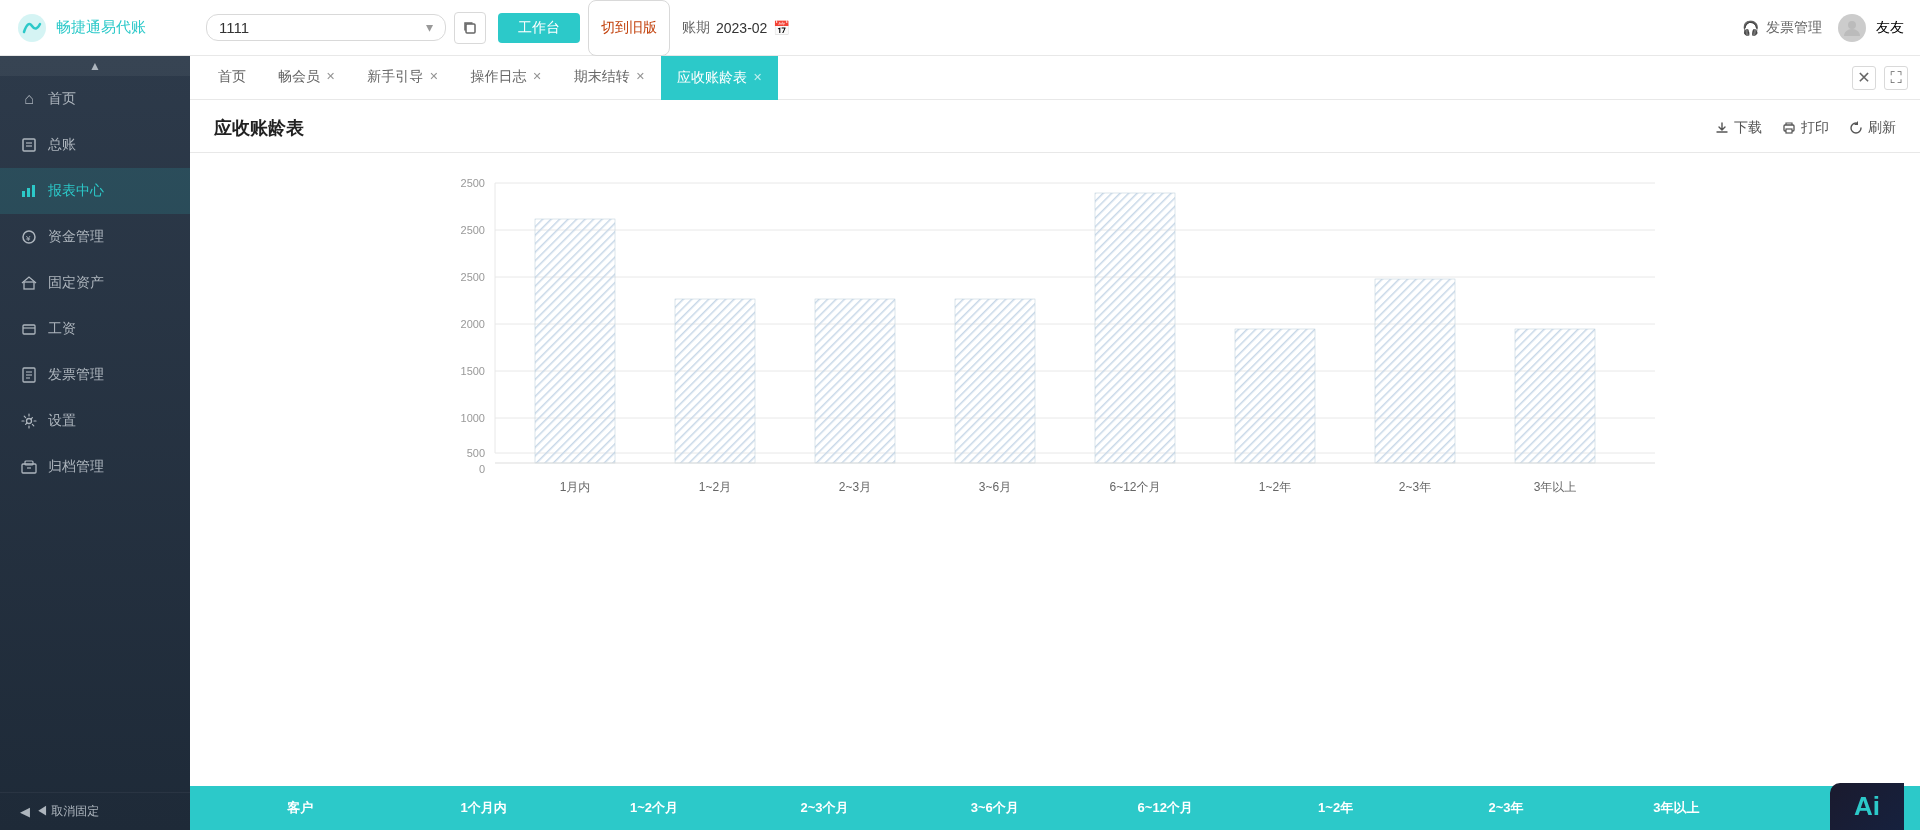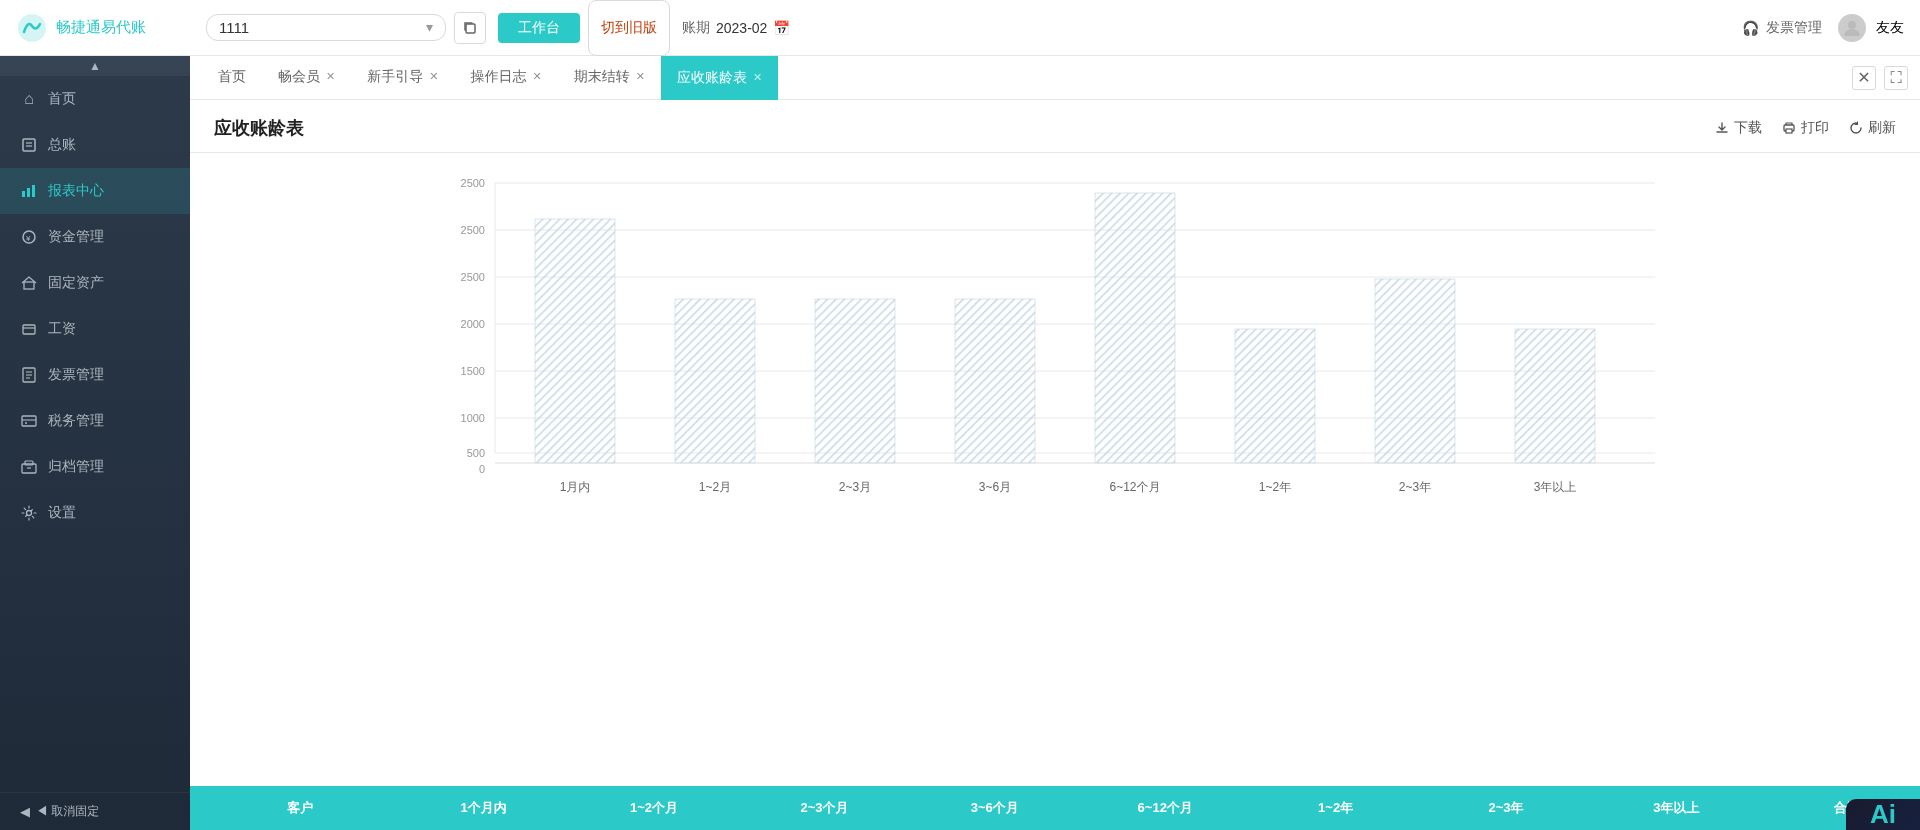--- a/index.html
+++ b/index.html
@@ -455,45 +455,35 @@
             <line x1="5" y1="5" x2="11" y2="5" stroke="#adb5bd" stroke-width="1.1"></line>
             <line x1="5" y1="8" x2="11" y2="8" stroke="#adb5bd" stroke-width="1.1"></line>
             <line x1="5" y1="11" x2="9" y2="11" stroke="#adb5bd" stroke-width="1.1"></line>
           </svg>
       </span>
       <span>发票管理</span>
     </div>
     <div class="sidebar-item">
       <span class="item-icon">
         <svg width="16" height="16" viewBox="0 0 16 16" fill="none">
-            <rect x="1" y="3" width="14" height="10" rx="1" stroke="#adb5bd" stroke-width="1.3"></rect>
-            <line x1="1" y1="7" x2="15" y2="7" stroke="#adb5bd" stroke-width="1.1"></line>
-            <circle cx="5" cy="10" r="1" fill="#adb5bd"></circle>
-          </svg>
-      </span>
-      <span>税务管理</span>
+            <circle cx="8" cy="8" r="2.5" stroke="#adb5bd" stroke-width="1.3"></circle>
+            <path d="M8 1v2M8 13v2M1 8h2M13 8h2M3.2 3.2l1.4 1.4M11.4 11.4l1.4 1.4M11.4 4.6L10 6M6 10l-1.4 1.4" stroke="#adb5bd" stroke-width="1.2" stroke-linecap="round"></path>
+          </svg>
+      </span>
+      <span>设置</span>
     </div>
     <div class="sidebar-item">
       <span class="item-icon">
         <svg width="16" height="16" viewBox="0 0 16 16" fill="none">
             <rect x="1" y="5" width="14" height="9" rx="1" stroke="#adb5bd" stroke-width="1.3"></rect>
             <rect x="4" y="2" width="8" height="4" rx="1" stroke="#adb5bd" stroke-width="1.2"></rect>
             <line x1="6" y1="9" x2="10" y2="9" stroke="#adb5bd" stroke-width="1.2"></line>
           </svg>
       </span>
       <span>归档管理</span>
-    </div>
-    <div class="sidebar-item">
-      <span class="item-icon">
-        <svg width="16" height="16" viewBox="0 0 16 16" fill="none">
-            <circle cx="8" cy="8" r="2.5" stroke="#adb5bd" stroke-width="1.3"></circle>
-            <path d="M8 1v2M8 13v2M1 8h2M13 8h2M3.2 3.2l1.4 1.4M11.4 11.4l1.4 1.4M11.4 4.6L10 6M6 10l-1.4 1.4" stroke="#adb5bd" stroke-width="1.2" stroke-linecap="round"></path>
-          </svg>
-      </span>
-      <span>设置</span>
     </div>
 
     <div class="sidebar-footer">
       <span>◀</span>
       <span style="font-size:12px;">◀ 取消固定</span>
     </div>
   </div>
 
   <div class="content-area">
 
@@ -623,13 +613,13 @@
         <div class="table-header-cell">1~2年</div>
         <div class="table-header-cell">2~3年</div>
         <div class="table-header-cell">3年以上</div>
         <div class="table-header-cell">合计</div>
       </div>
 
     </div>
   </div>
 </div>
 
-<div class="ai-badge" style="position:fixed;bottom:0;right:0;background:linear-gradient(135deg,#1a1a2e,#16213e);color:#2cc9c9;font-size:26px;font-weight:bold;padding:0 24px;border-top-left-radius:10px;z-index:100;">Ai</div>
+<div class="ai-badge" style="position:fixed;bottom:0;right:16px;background:linear-gradient(135deg,#1a1a2e,#16213e);color:#2cc9c9;font-size:26px;font-weight:bold;padding:8px 24px;border-top-left-radius:10px;z-index:100;">Ai</div>
 
 </body></html>

